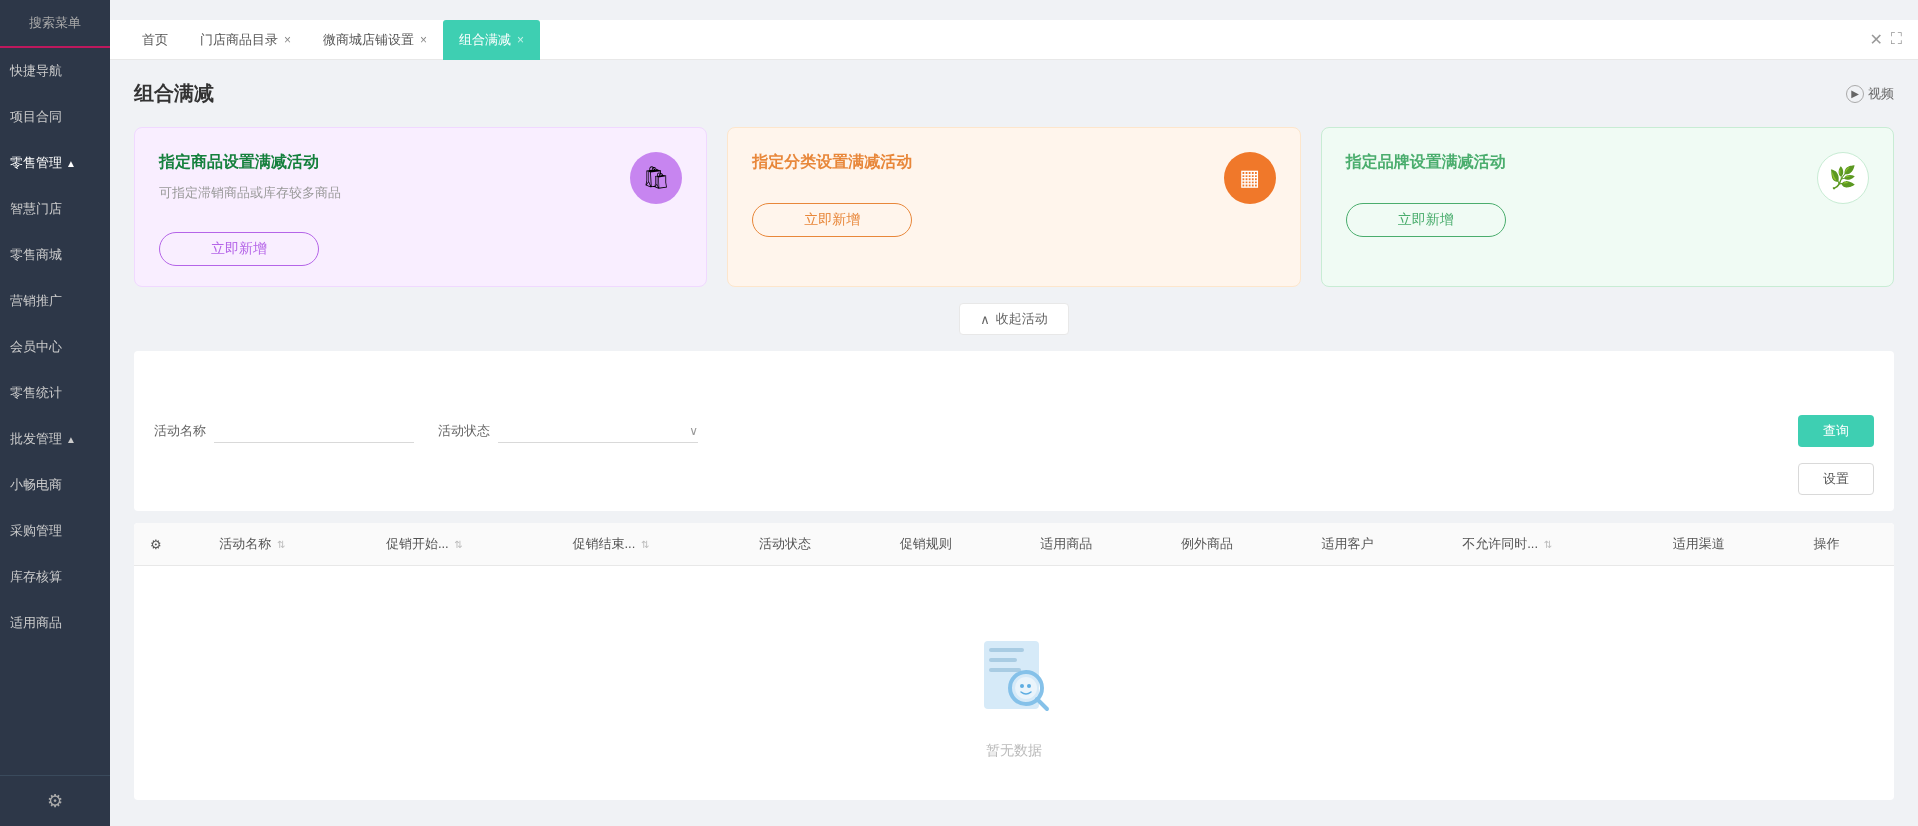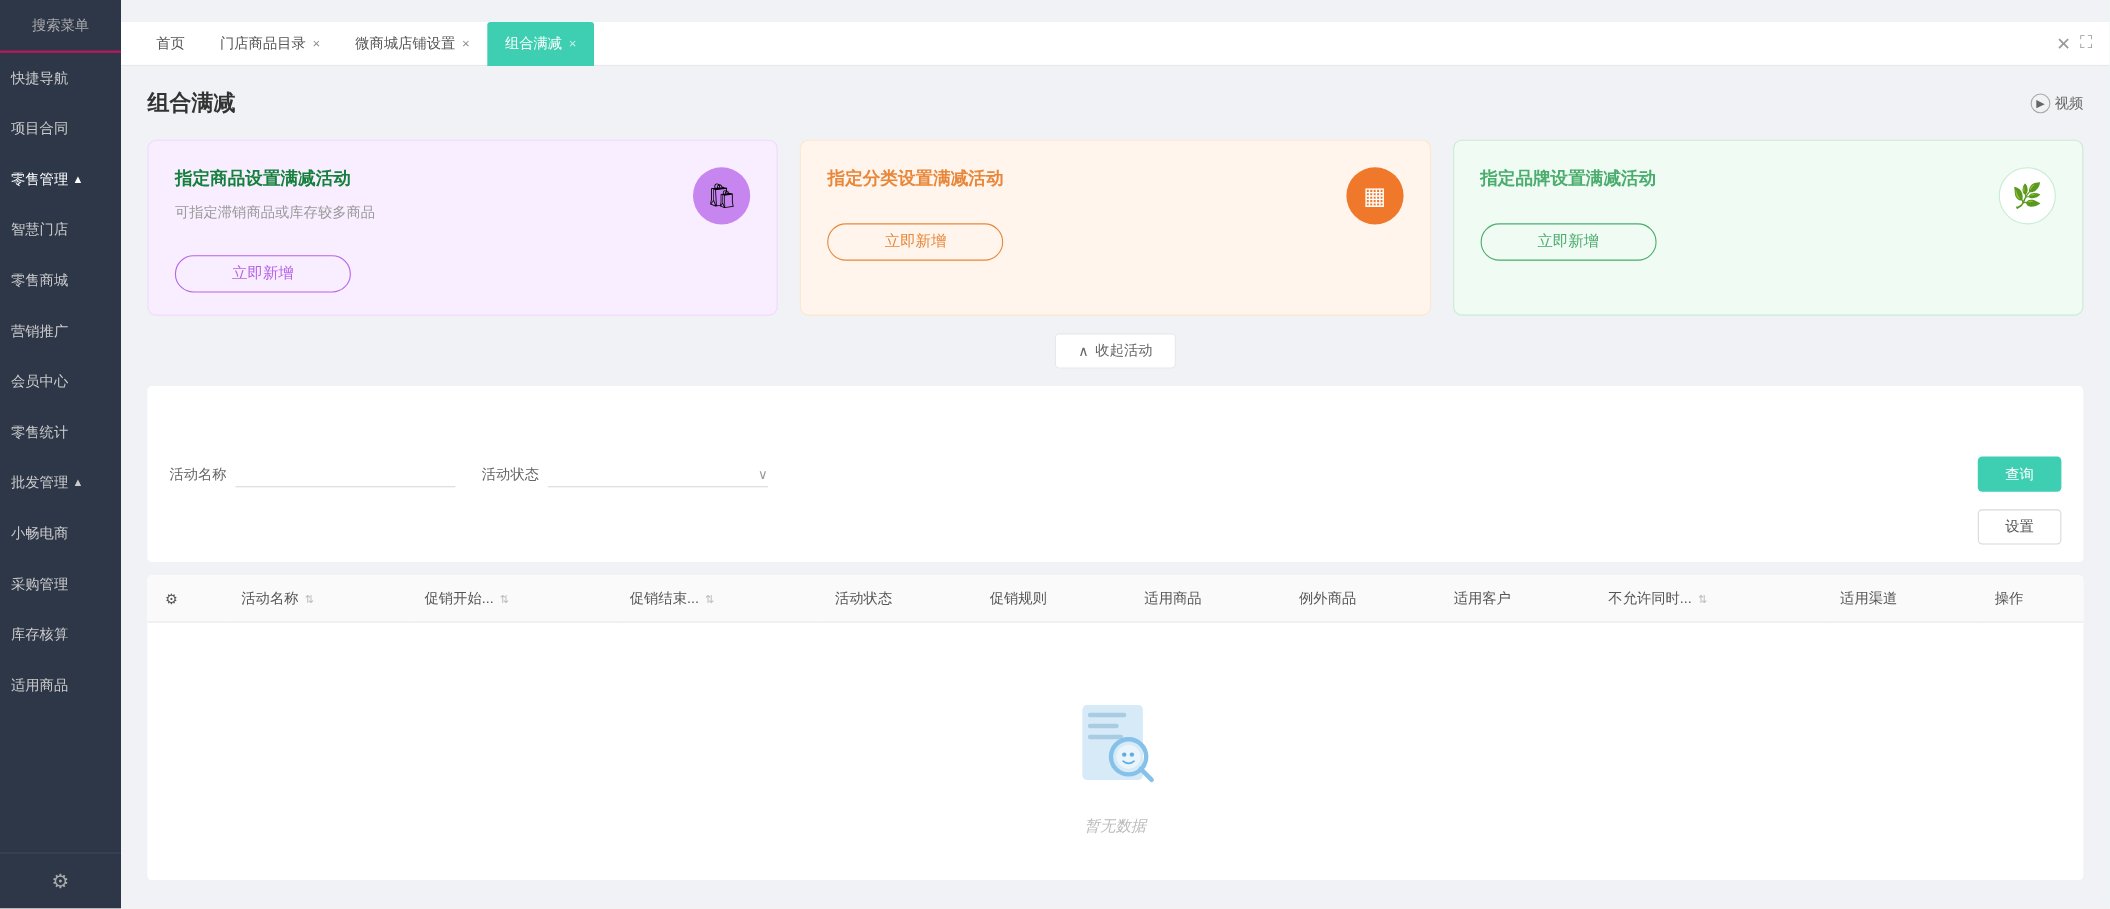--- a/index.html
+++ b/index.html
@@ -317,21 +317,20 @@
       padding: 60px 20px 40px;
     }
     .empty-icon {
       width: 100px;
       height: 100px;
       margin: 0 auto 16px;
     }
     .empty-text {
       color: #bbb;
       font-size: 14px;
-      font-style: italic;
     }
   </style>
 </head>
 <body>
 
 <div class="sidebar">
   <div class="sidebar-search">搜索菜单</div>
 
   <div class="sidebar-item">
     <span>快捷导航</span>

